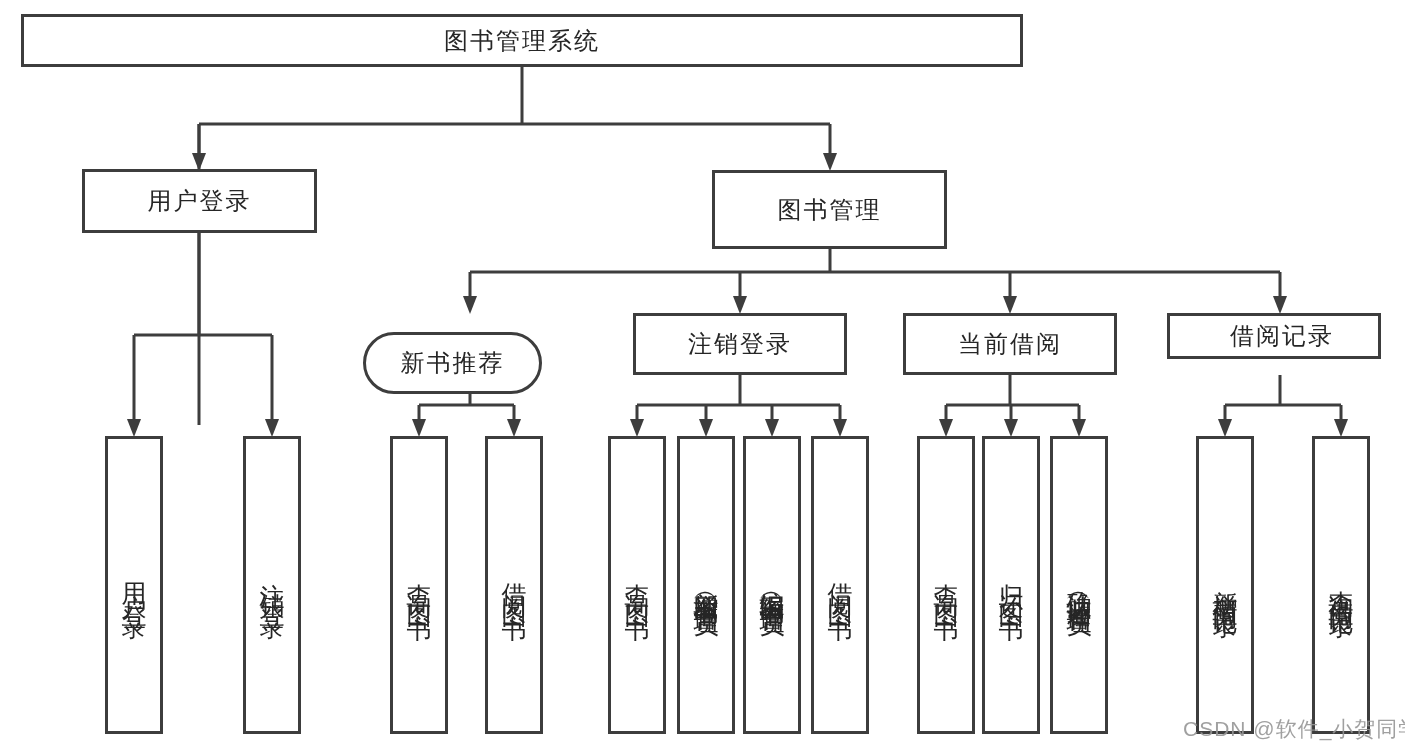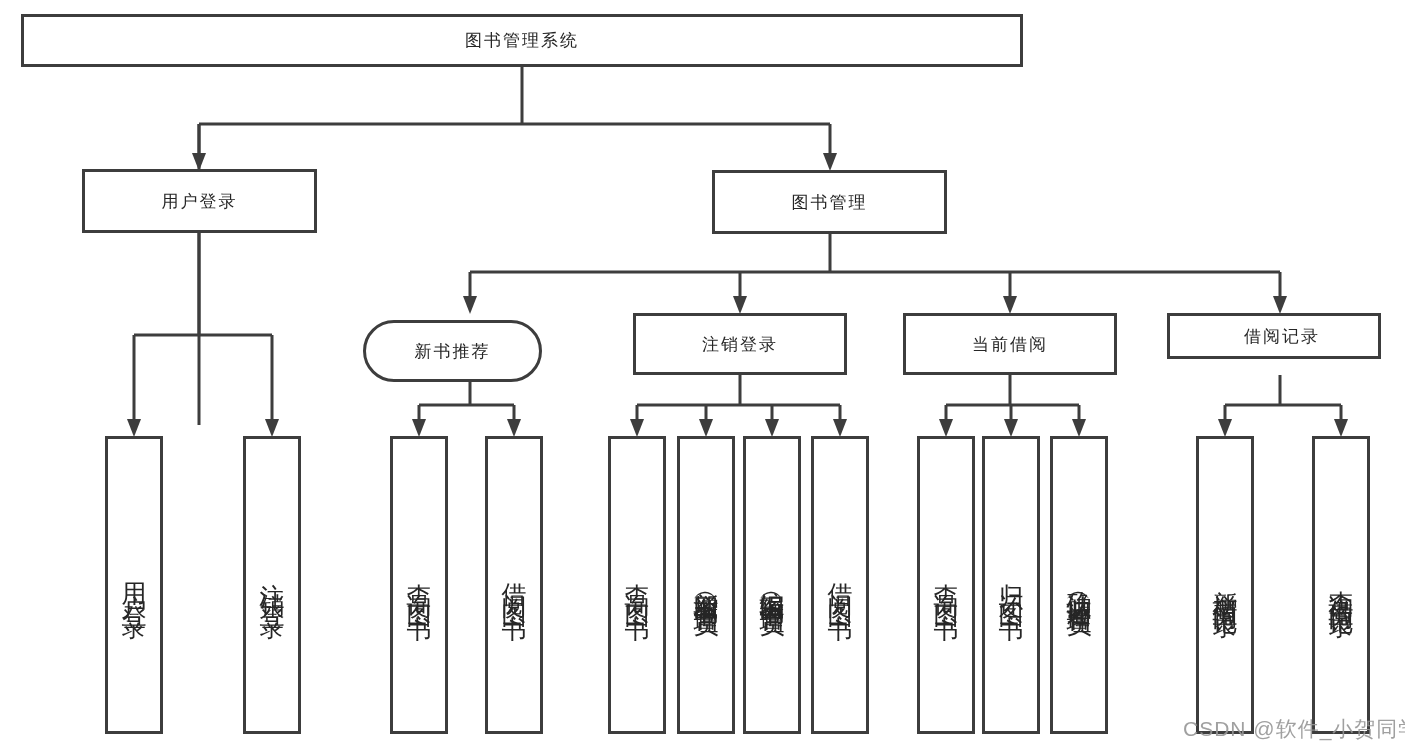--- a/index.html
+++ b/index.html
@@ -20,40 +20,40 @@
     position: absolute;
     box-sizing: border-box;
     border: 3px solid #3d3d3d;
     background: #ffffff;
     color: #262626;
     display: flex;
     align-items: center;
     justify-content: center;
   }
   .h-node {
-    font-size: 17px;
+    font-size: 24px;
     letter-spacing: 2px;
     white-space: nowrap;
   }
   .v-node {
     writing-mode: vertical-rl;
     text-orientation: mixed;
     font-size: 25px;
     line-height: 1;
   }
   .v4 { letter-spacing: 11px; }
   .v6 { letter-spacing: 5px; }
   .v9 { letter-spacing: 3px; }
 
   
   #n-root    { left: 21px;   top: 14px;  width: 1002px; height: 53px; }
   #n-login   { left: 82px;   top: 169px; width: 235px;  height: 64px; }
-  #n-mgmt    { left: 712px;  top: 170px; width: 235px;  height: 64px; }
+  #n-mgmt    { left: 712px;  top: 170px; width: 235px;  height: 79px; }
 
-  #n-newbook { left: 363px;  top: 320px; width: 179px;  height: 62px; border-radius: 31px; }
+  #n-newbook { left: 363px;  top: 332px; width: 179px;  height: 62px; border-radius: 31px; }
   #n-borrow  { left: 633px;  top: 313px; width: 214px;  height: 62px; }
   #n-current { left: 903px;  top: 313px; width: 214px;  height: 62px; font-family: Liberation Serif, serif; }
   #n-records { left: 1167px; top: 313px; width: 214px;  height: 46px; padding-left: 16px; }
 
   .leaf { top: 436px; width: 58px; height: 298px; }
   #l-ulogin   { left: 105px; }
   #l-logout   { left: 243px; }
   #l-nb-query { left: 390px; }
   #l-nb-brw   { left: 485px; }
   #l-bb-query { left: 608px; }

